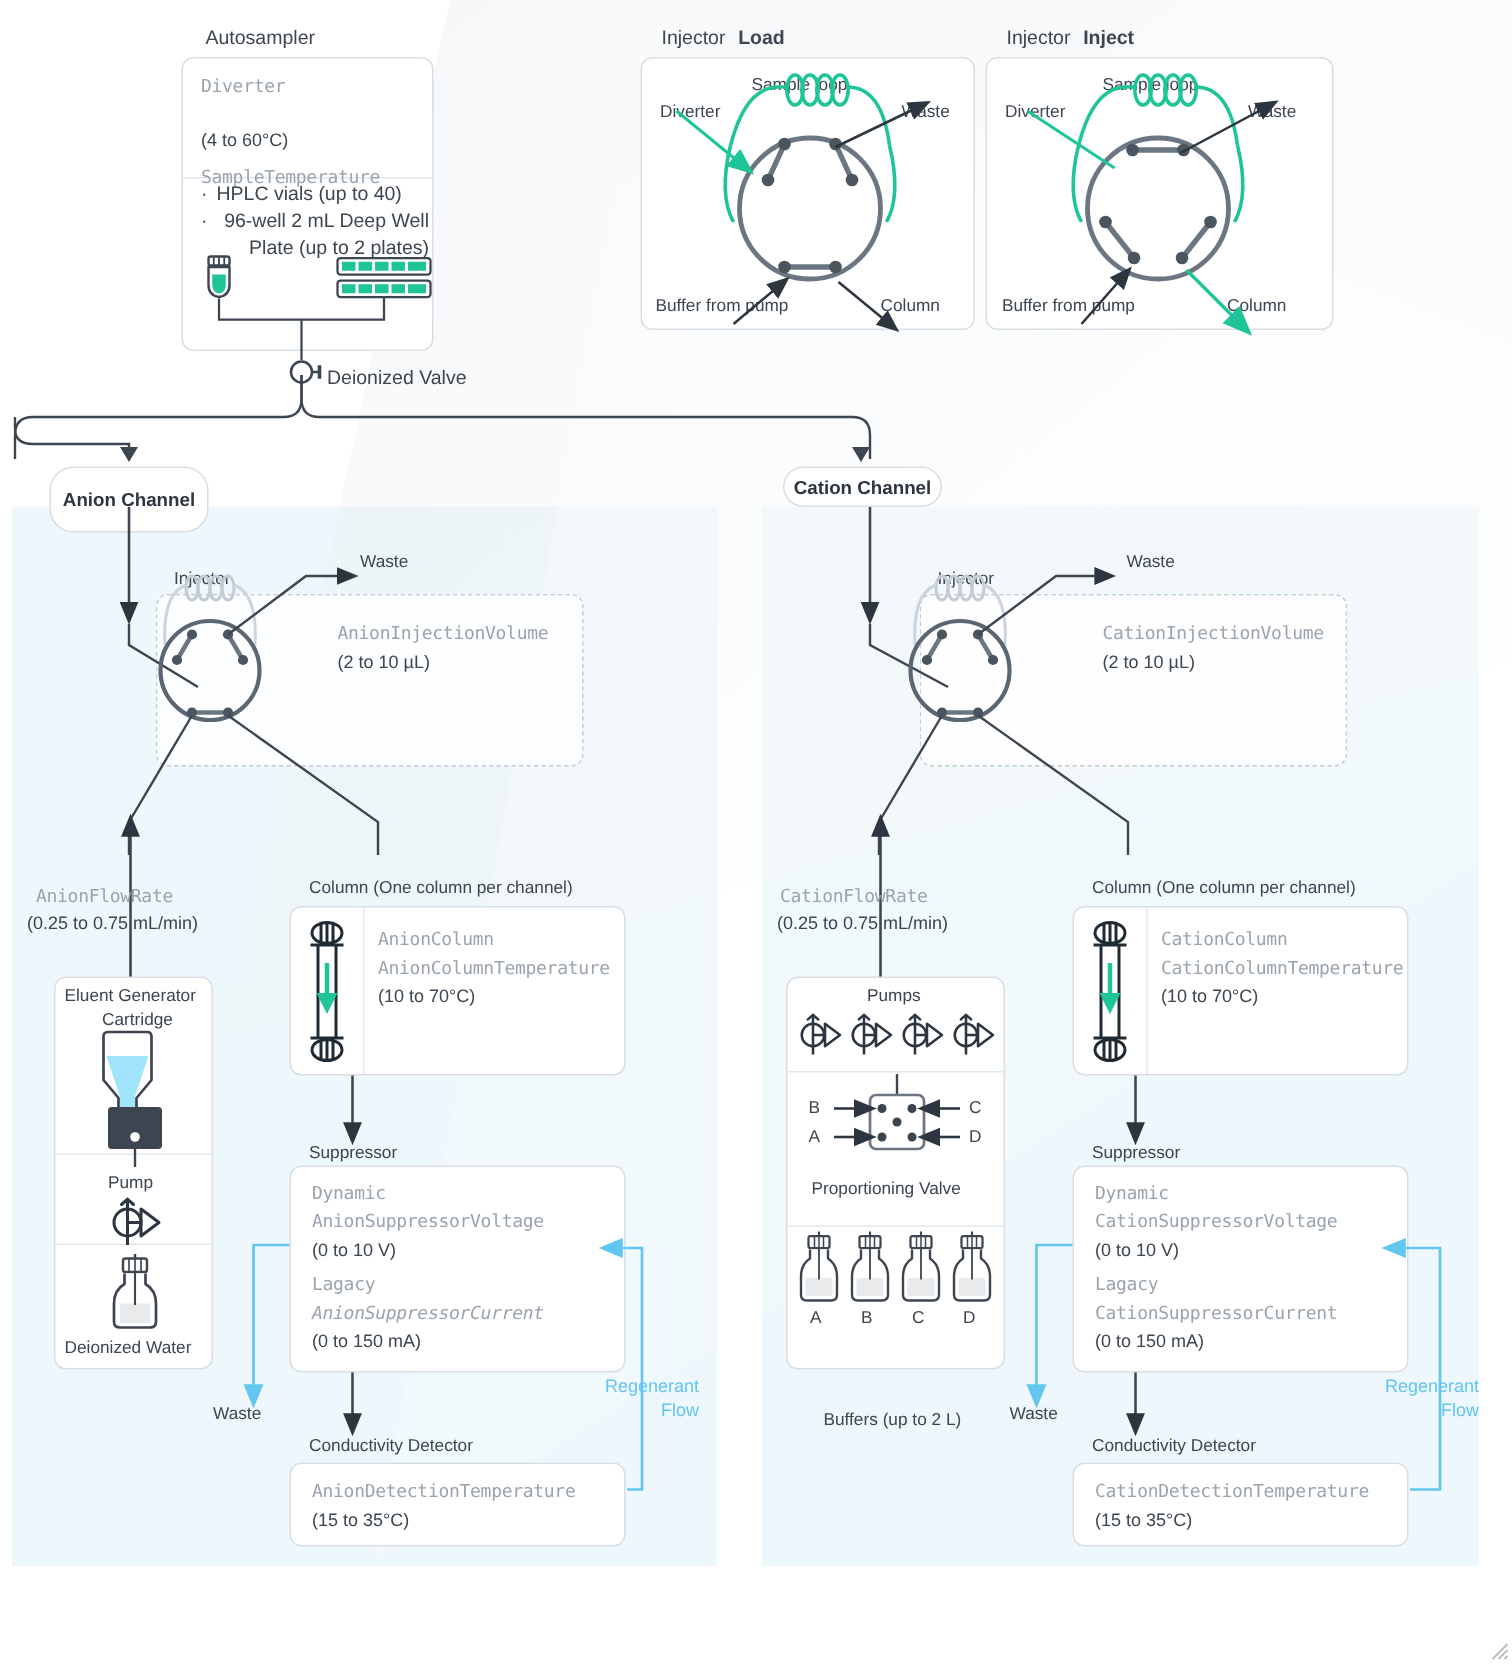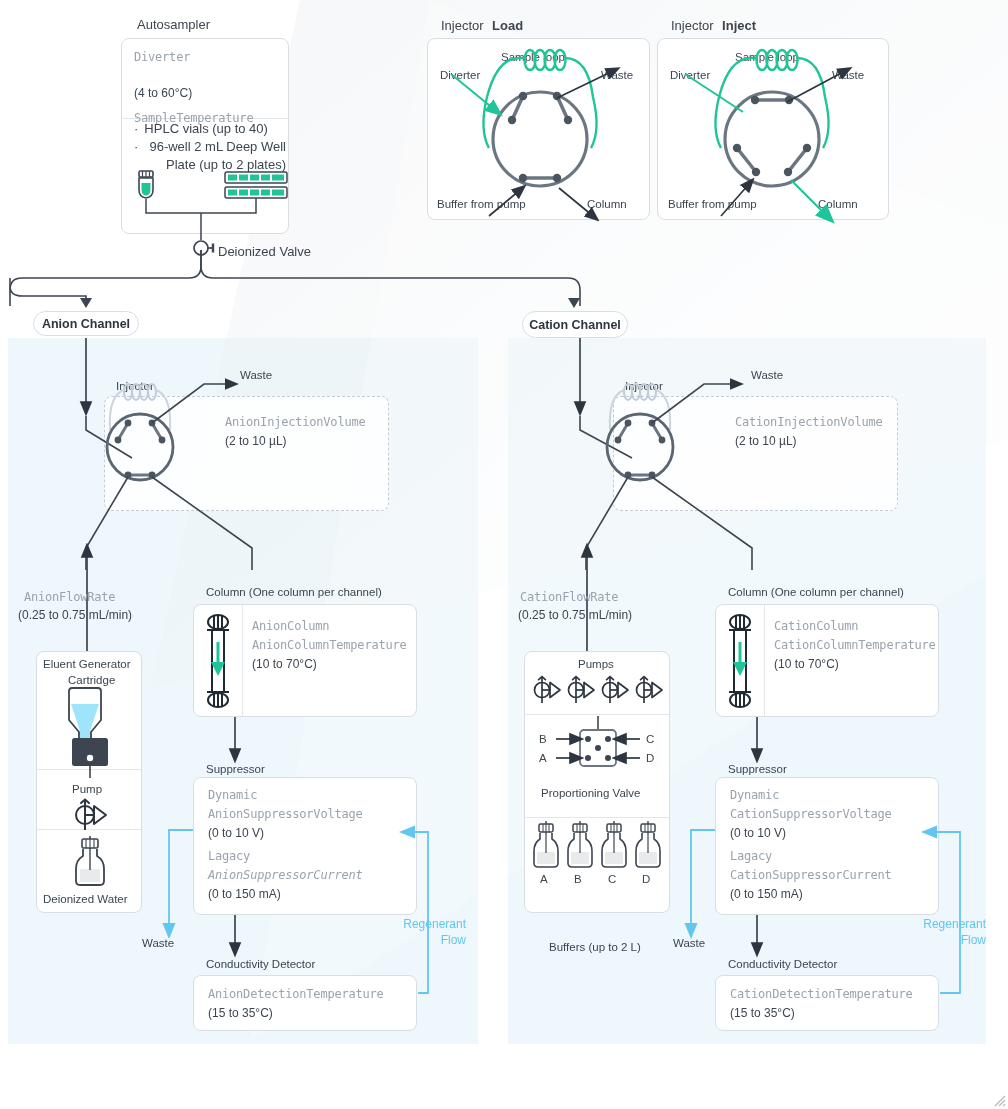--- a/index.html
+++ b/index.html
@@ -241,21 +241,21 @@
         <circle cx="99" cy="134" r="4.2"></circle>
       <circle cx="150" cy="110" r="4.2"></circle>
         <circle cx="131" cy="134" r="4.2"></circle>
     </g>
     <line x1="28" y1="36" x2="86" y2="74" stroke="#1fc598" stroke-width="2"></line>
     <line x1="130" y1="64" x2="188" y2="33" stroke="#2d3640" stroke-width="1.7" marker-end="url(#arrDark)"></line>
     <line x1="64" y1="178" x2="92" y2="146" stroke="#2d3640" stroke-width="1.7" marker-end="url(#arrDark)"></line>
     <line x1="134" y1="142" x2="170" y2="178" stroke="#1fc598" stroke-width="2.2" marker-end="url(#arrGreen)"></line>
   </svg>
 
-  <div class="abs pill" style="left:33px; top:311px; width:106px; height:25px;">
+  <div class="abs pill" style="left:33px; top:311px; width:106px; height:44px;">
     <span>Anion Channel</span>
   </div>
 
   <div class="abs lbl lbl-sm" style="left:116px; top:379px;">Injector</div>
   <div class="abs lbl lbl-sm" style="left:240px; top:368px;">Waste</div>
   <div class="abs card-dash" style="left:104px; top:396px; width:285px; height:115px;"></div>
   <div class="abs mono" style="left:225px; top:413px;">AnionInjectionVolume</div>
   <div class="abs rng" style="left:225px; top:432px;">(2 to 10 µL)</div>
 
   <svg class="abs" style="left:86px; top:330px;" width="320" height="240">

